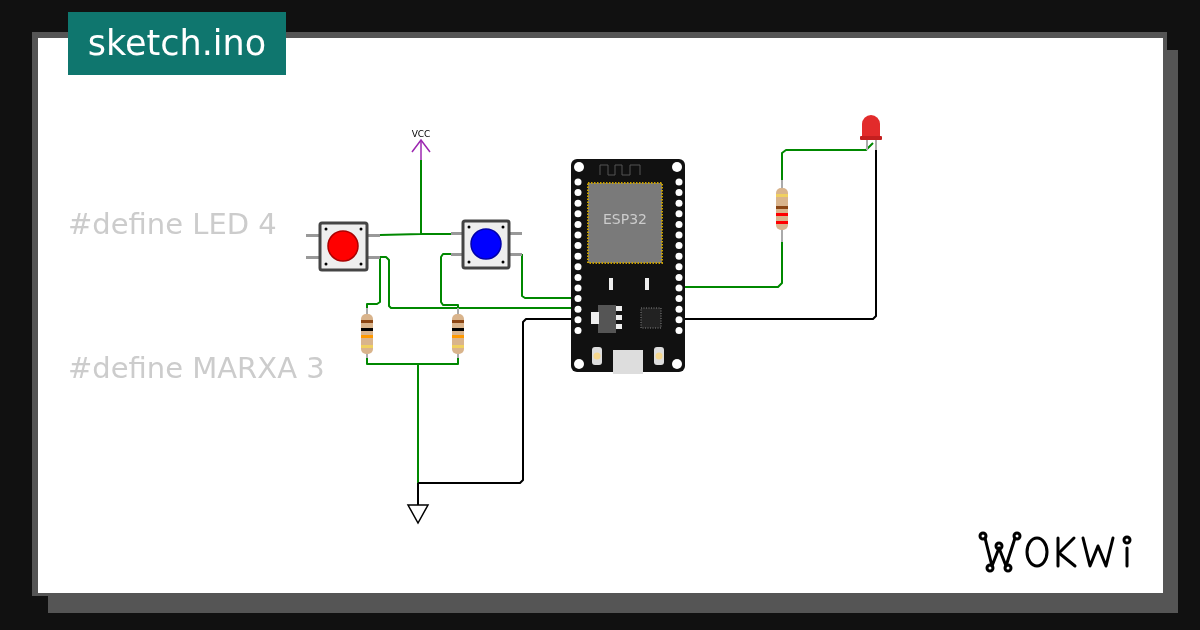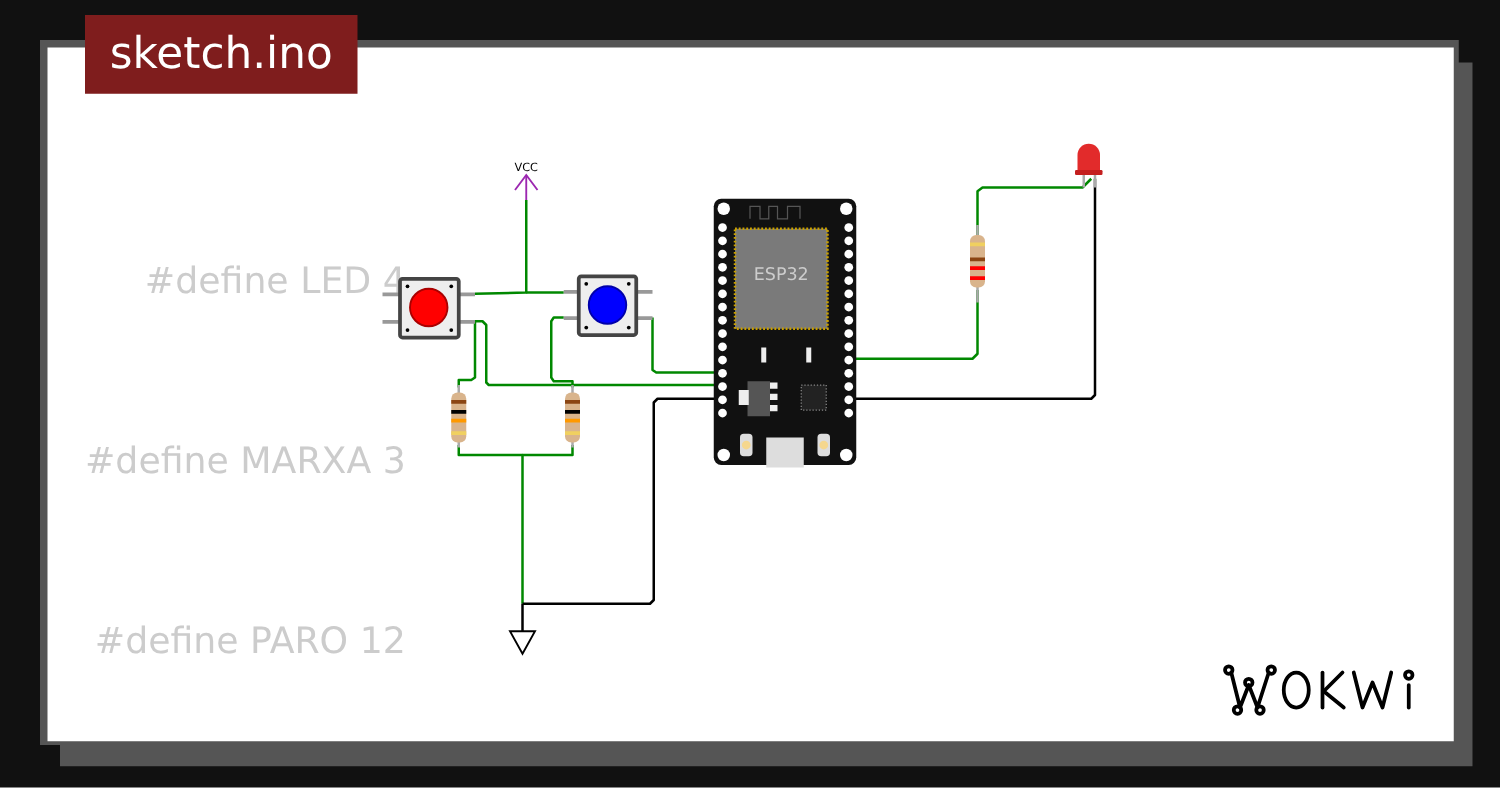--- a/index.html
+++ b/index.html
@@ -1,34 +1,33 @@
 <!DOCTYPE html>
 <html><head>
 <meta charset="utf-8">
 <style>
   html,body{margin:0;padding:0;}
   body{width:1200px;height:630px;background:#111111;position:relative;overflow:hidden;font-family:"DejaVu Sans",sans-serif;}
   .shadow{position:absolute;left:48px;top:50px;width:1130px;height:563px;background:#555555;}
   .frame{position:absolute;left:32px;top:32px;width:1135px;height:564px;background:#555555;}
-  .card{position:absolute;left:38px;top:38px;width:1125px;height:555px;background:#ffffff;overflow:hidden;text-align:right;}
-  .title{position:absolute;left:68px;top:12px;height:63px;width:218px;background:#7f1d1d;color:#ffffff;font-size:35px;line-height:63px;text-align:center;font-family:"DejaVu Sans",sans-serif;}
+  .card{position:absolute;left:38px;top:38px;width:1125px;height:555px;background:#ffffff;overflow:hidden;}
+  .title{position:absolute;left:68px;top:12px;height:63px;width:218px;background:#0f766e;color:#ffffff;font-size:35px;line-height:63px;text-align:center;font-family:"DejaVu Sans",sans-serif;}
   .code{position:absolute;left:30px;top:66px;color:#cccccc;font-size:29px;line-height:48px;font-family:"DejaVu Sans",sans-serif;white-space:pre;margin:0;}
   .code div{height:48px;}
   svg.circuit{position:absolute;left:0;top:0;}
 </style>
 </head>
 <body>
 
 <div class="shadow"></div>
 <div class="frame"></div>
 <div class="card">
   <div class="code">
     <div>#define LED 4</div>
     <div>#define MARXA 3</div>
-    <div>#define PARO 12</div>
     
     
     
     
     
     
     
   </div>
 </div>
 

